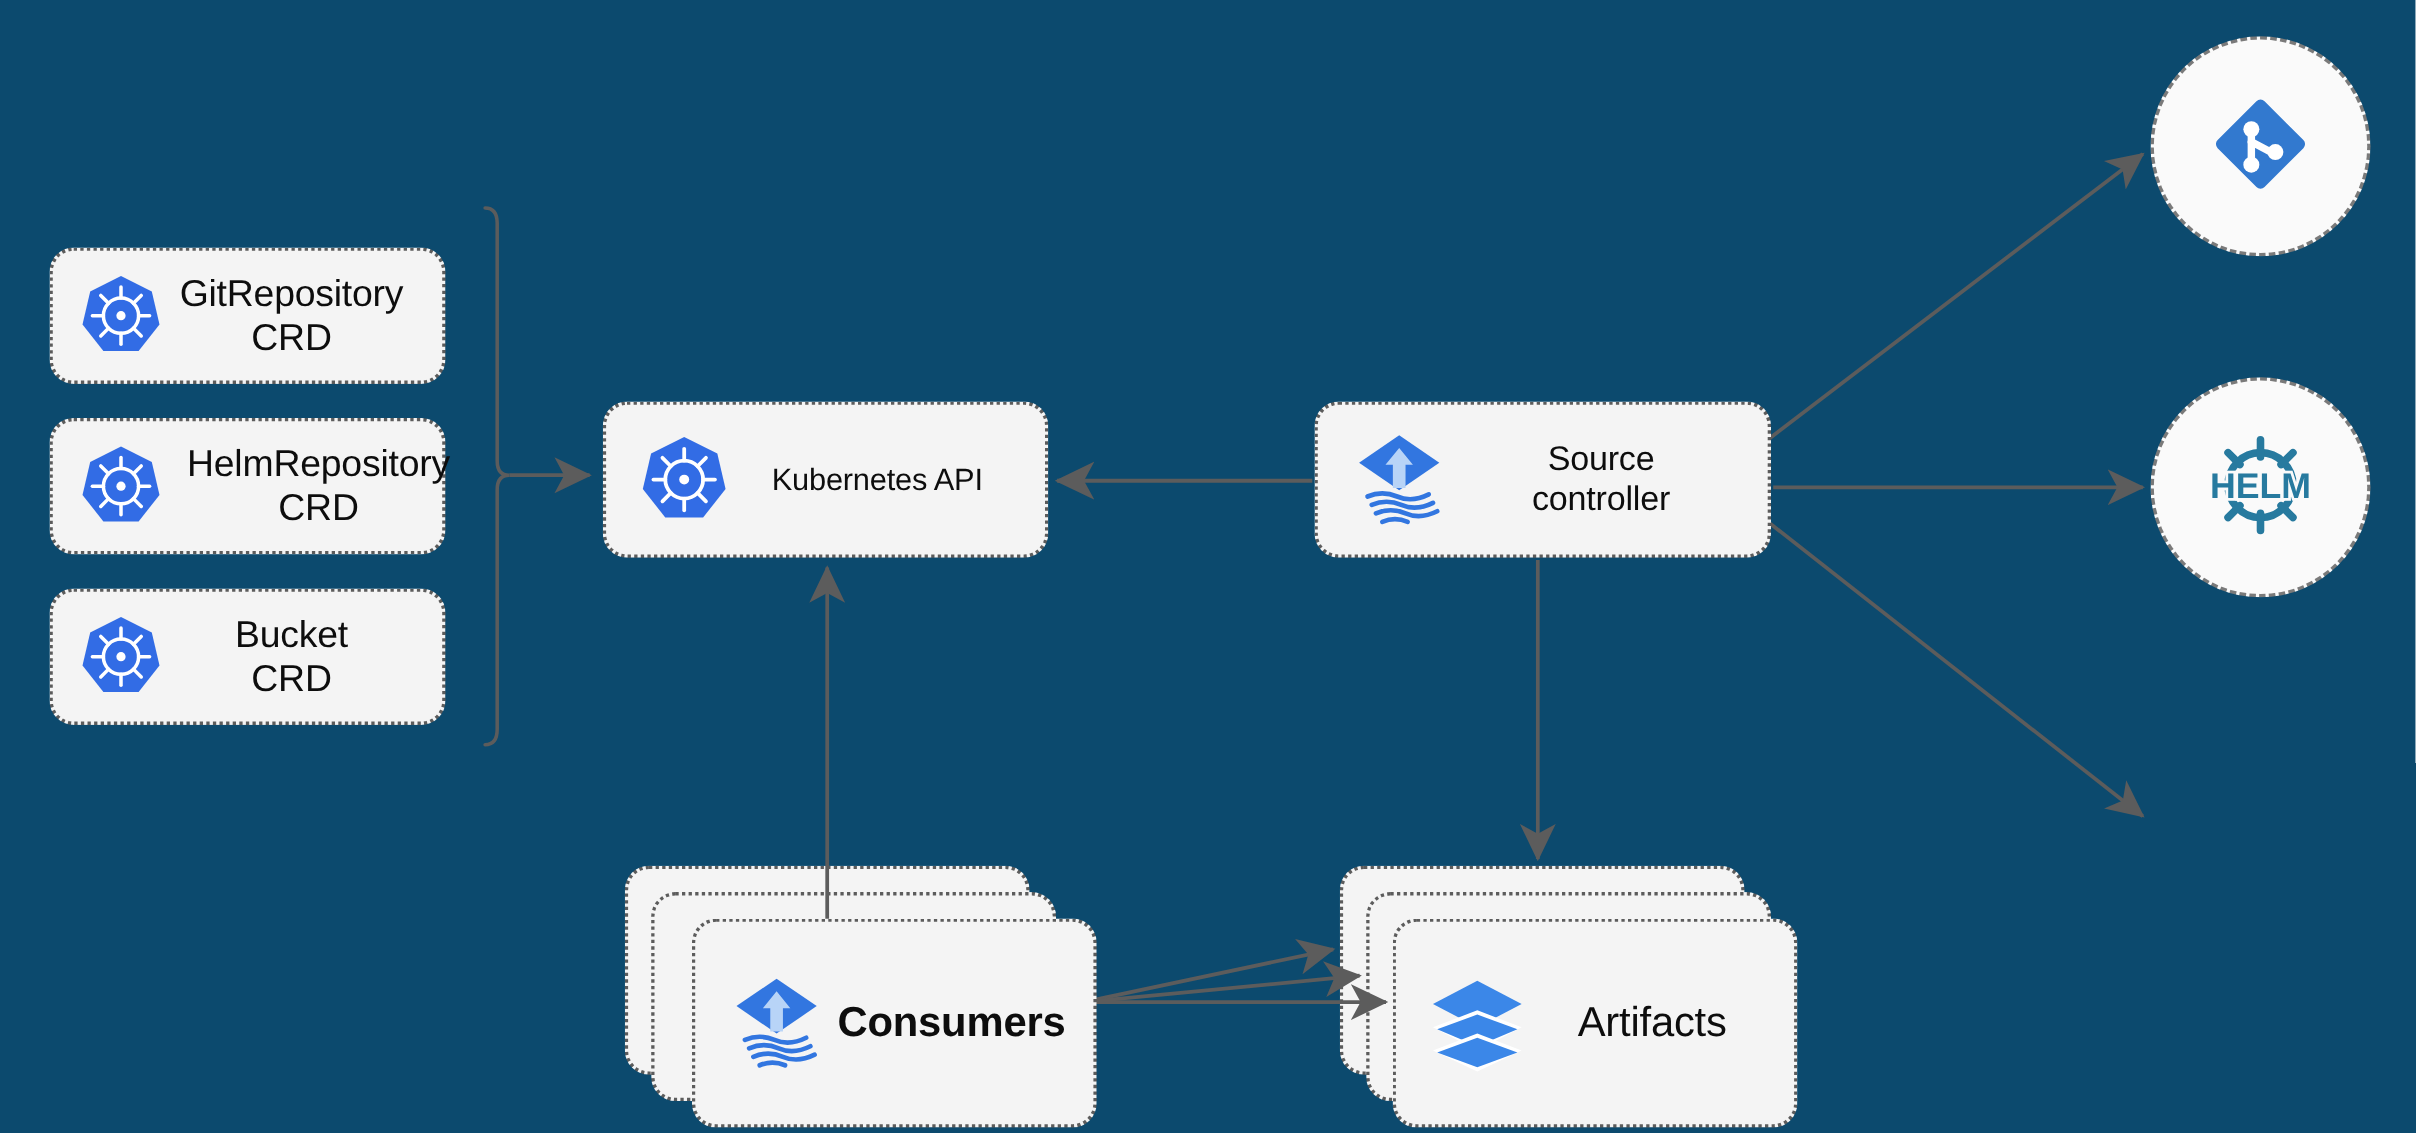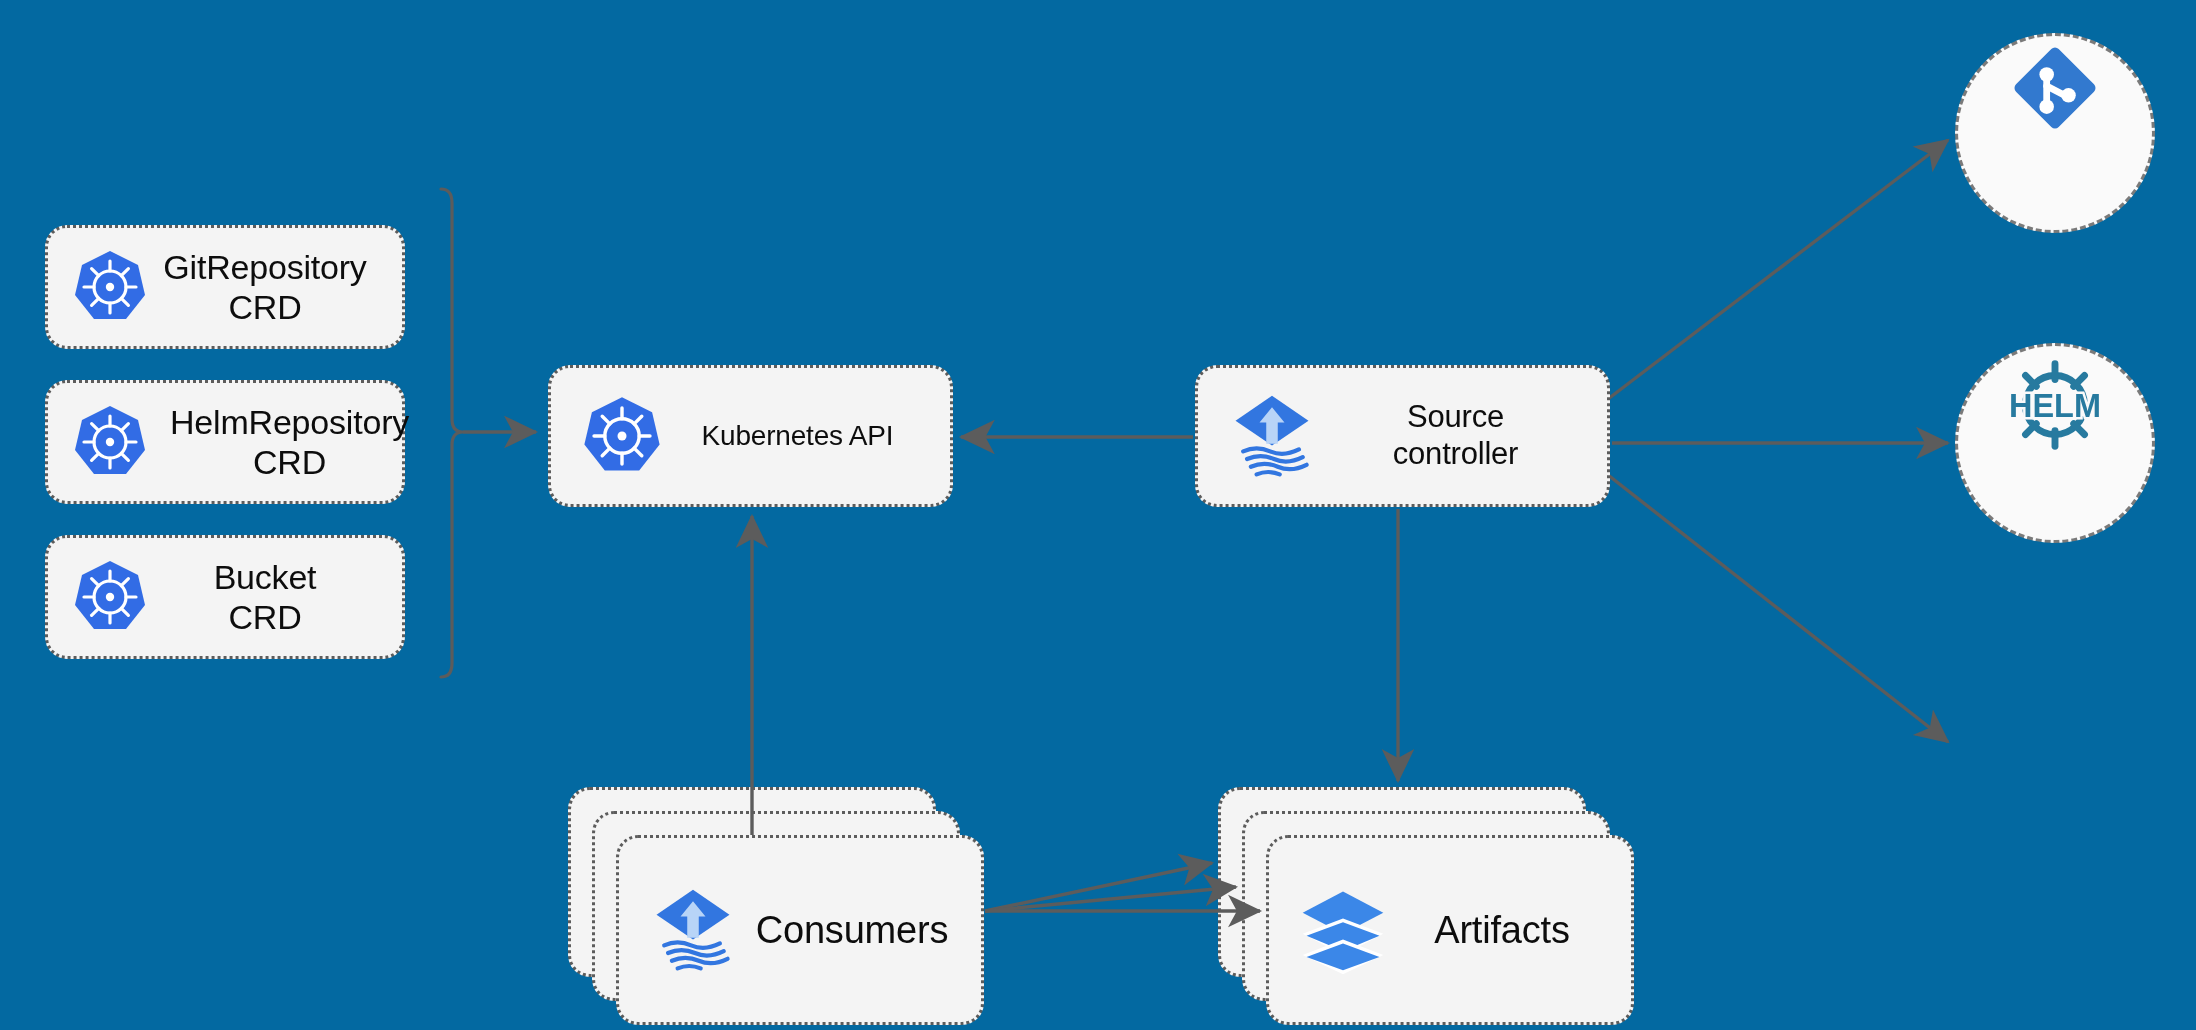--- a/index.html
+++ b/index.html
@@ -7,21 +7,21 @@
     padding: 0;
     background: #ffffff;
   }
   body {
     font-family: "Liberation Sans", sans-serif;
   }
   #stage {
     position: relative;
     width: 2196px;
     height: 1030px;
-    background: #0369a1;
+    background: #0c4a6e;
     overflow: hidden;
   }
 
   
   .node {
     position: absolute;
     box-sizing: border-box;
     background: #f4f4f4;
     border: 3px dotted #5c5c5c;
     border-radius: 22px;
@@ -93,37 +93,37 @@
   }
   .stack-front {
     padding-left: 26px;
     padding-right: 8px;
   }
   .stack-front .node-icon { width: 96px; height: 96px; }
   .stack-front .node-label { font-size: 38px; padding-right: 10px; }
 
   #consumers-b1 { left: 568px; top: 787px; }
   #consumers-b2 { left: 592px; top: 811px; }
-  #consumers-b3 { left: 616px; top: 835px; }
+  #consumers-b3 { left: 629px; top: 835px; font-weight: bold; }
 
   #artifacts-b1 { left: 1218px; top: 787px; }
   #artifacts-b2 { left: 1242px; top: 811px; }
   #artifacts-b3 { left: 1266px; top: 835px; }
 
   
   .ext-circle {
     position: absolute;
     box-sizing: border-box;
     width: 200px;
     height: 200px;
     border-radius: 50%;
     border: 3px dashed #7a7a7a;
     background: #fafafa;
     display: flex;
-    align-items: flex-start;
+    align-items: center;
     justify-content: center;
     z-index: 5;
   }
   #ext-git  { left: 1955px; top: 33px; }
   #ext-helm { left: 1955px; top: 343px; }
   #ext-s3   { left: 1955px; top: 653px; }
 
   
   #connectors {
     position: absolute;

